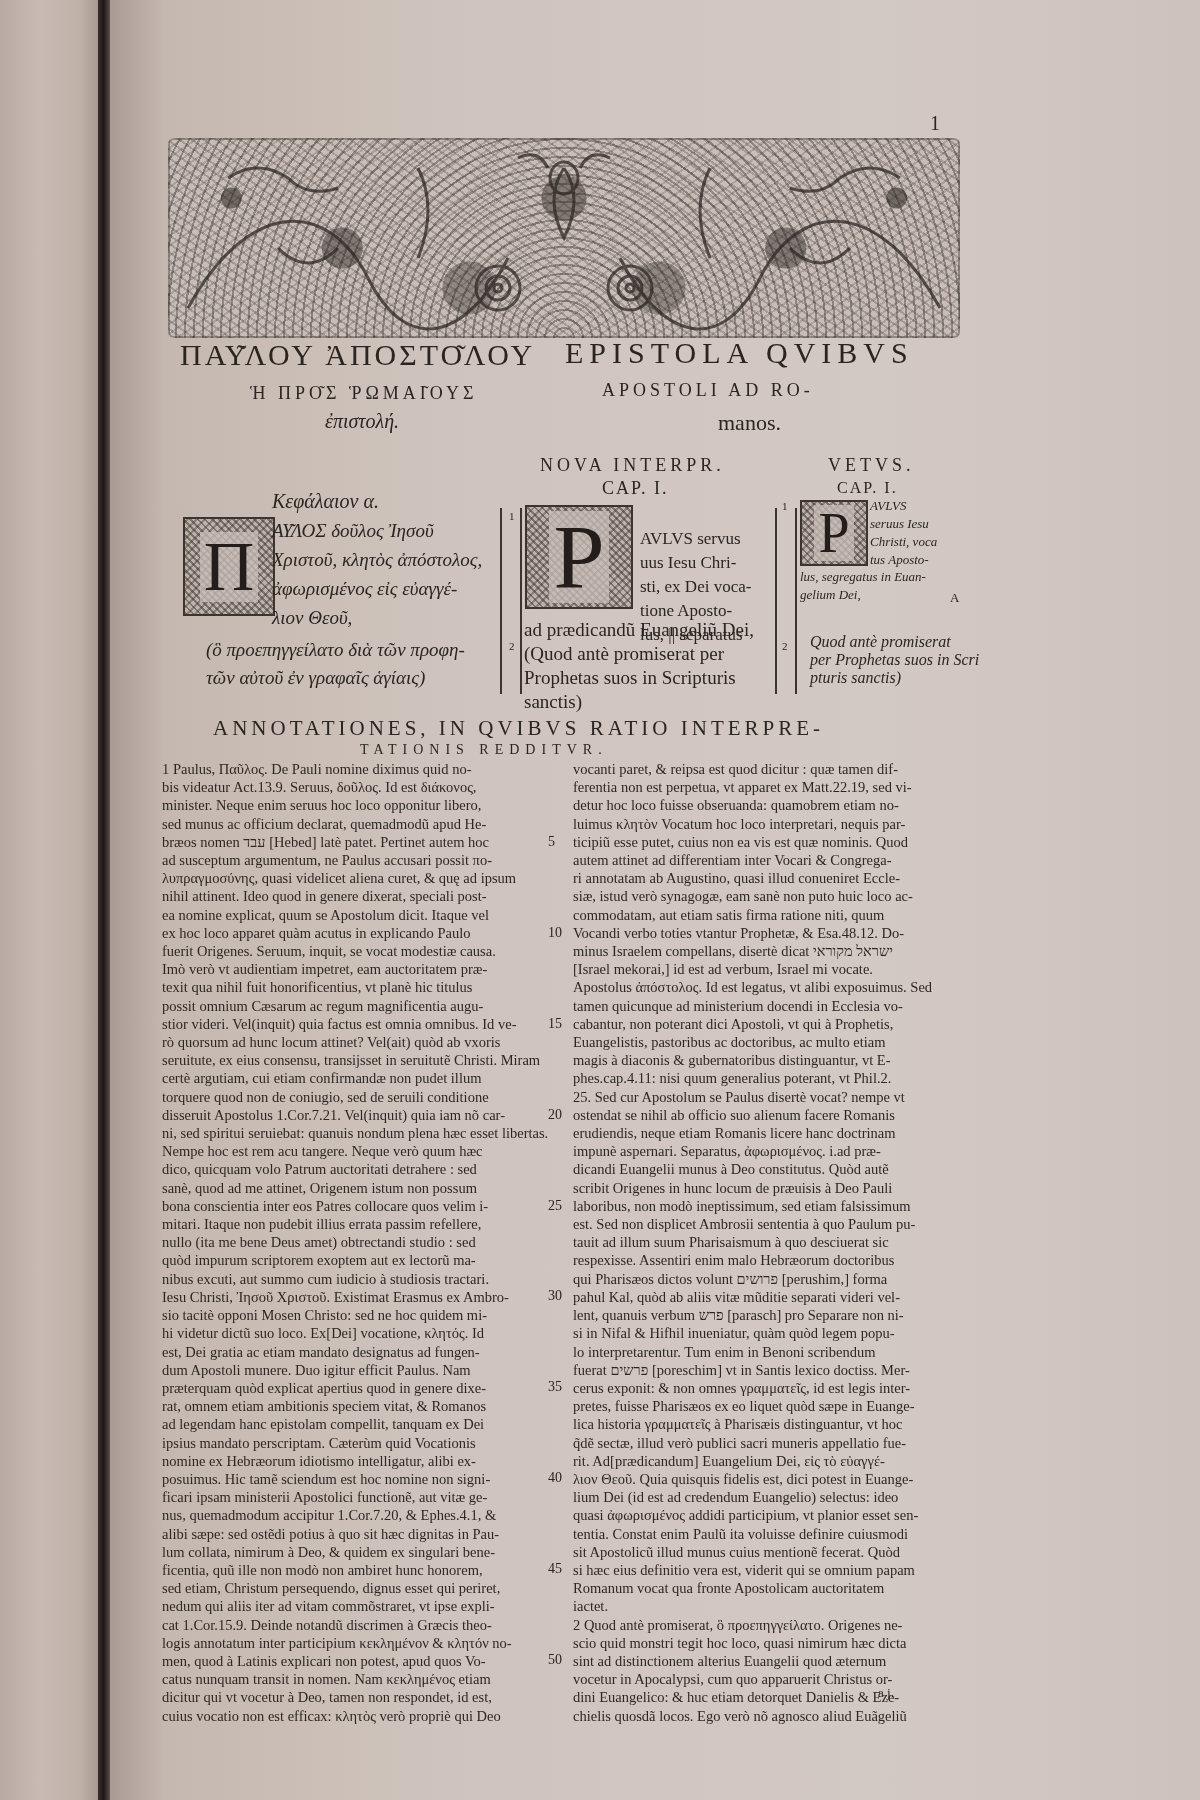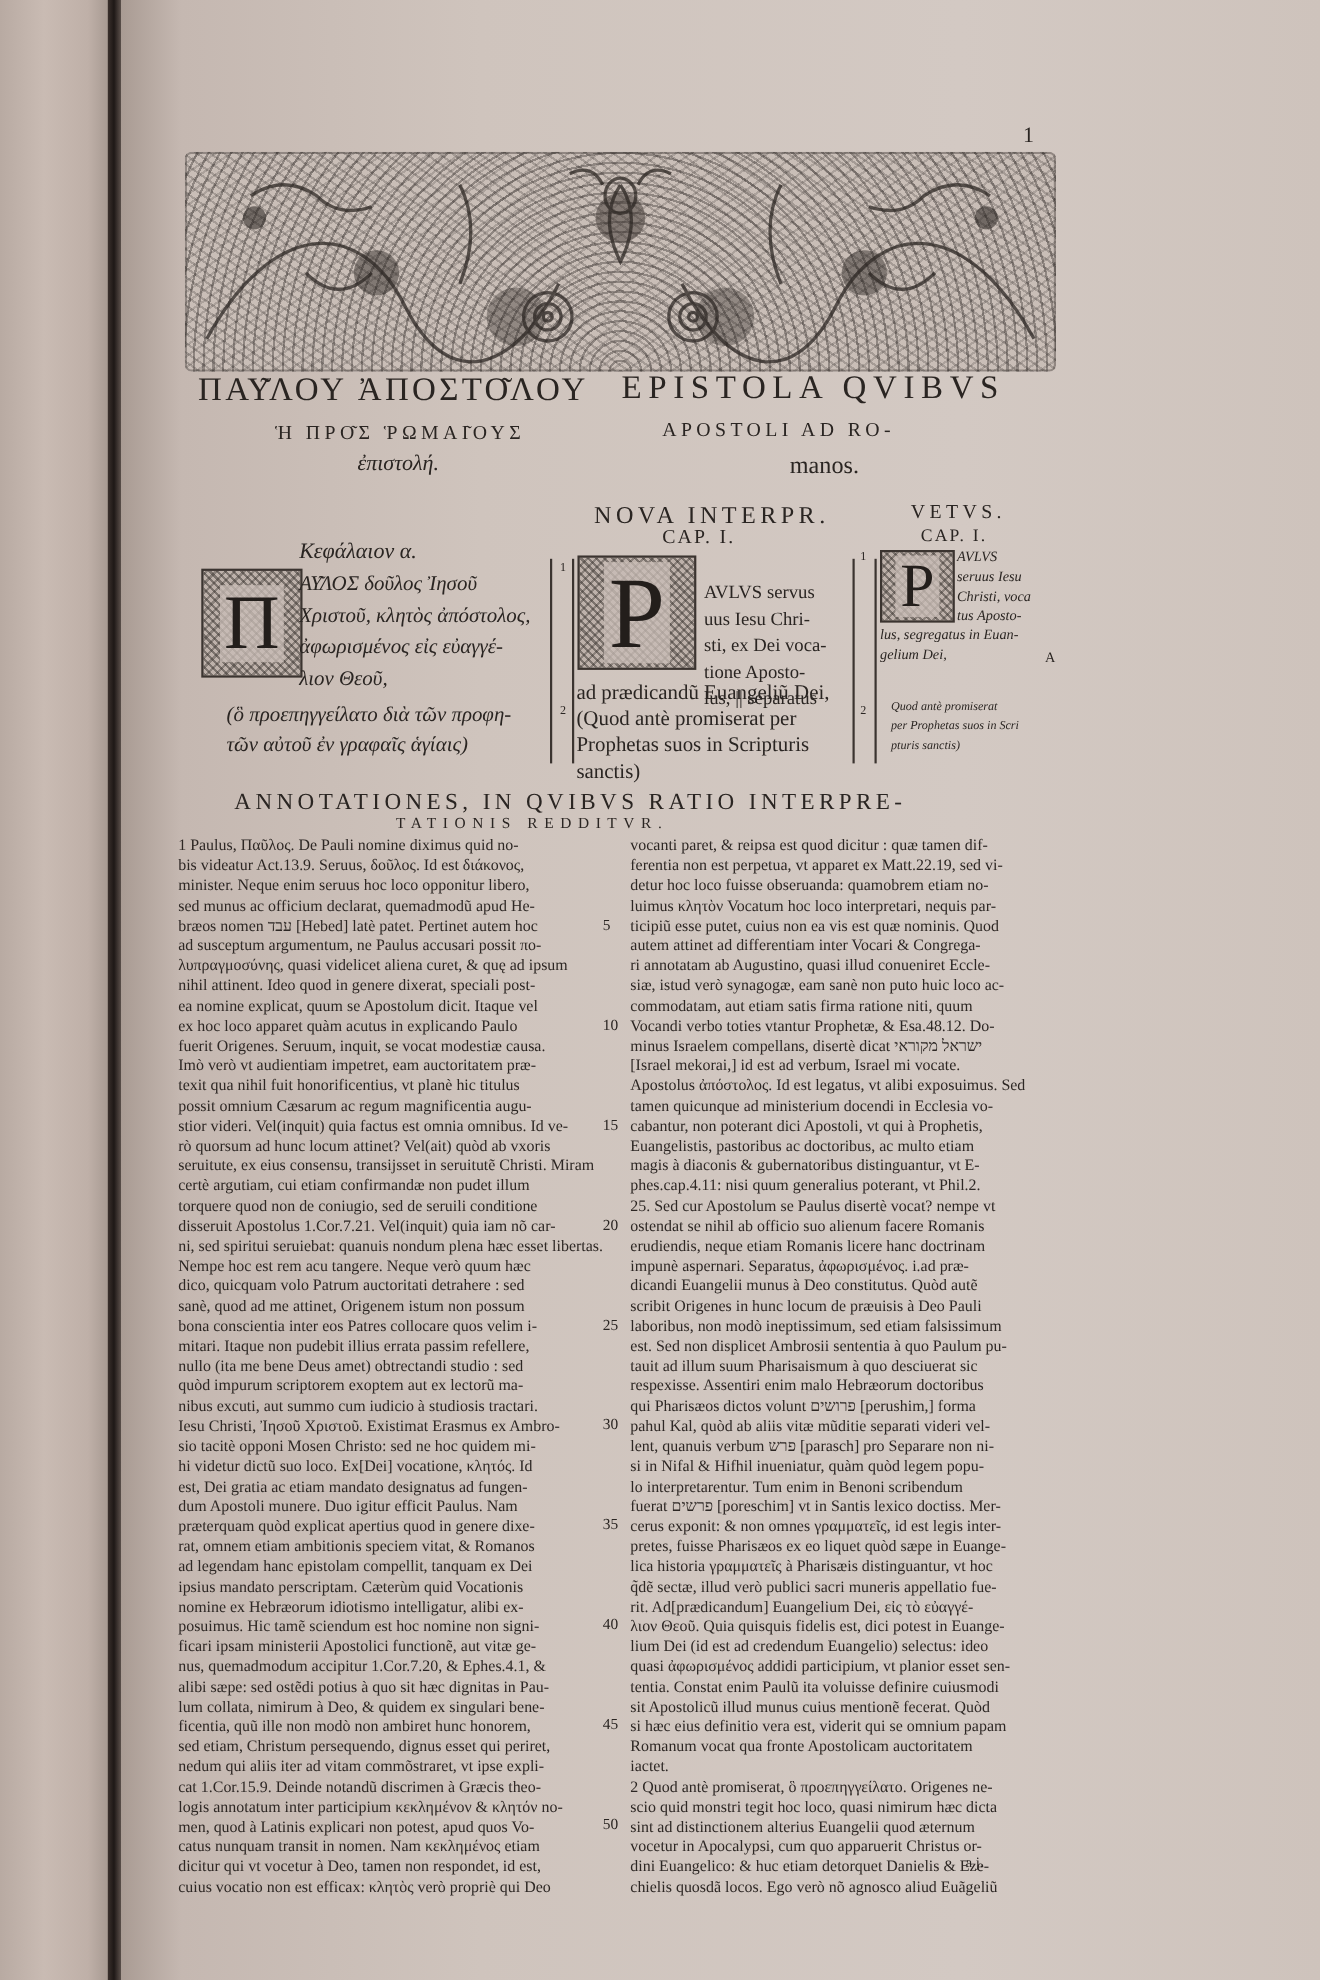--- a/index.html
+++ b/index.html
@@ -43,21 +43,21 @@
   .headpiece svg { position: absolute; inset: 0; }
 
   .abs { position: absolute; white-space: nowrap; }
   .title-greek { left: 180px; top: 338px; font-size: 30px; letter-spacing: 3px; }
   .title-latin { left: 565px; top: 336px; font-size: 30px; letter-spacing: 6px; }
   .sub-greek { left: 250px; top: 383px; font-size: 18px; letter-spacing: 4px; text-align: right; }
   .sub-greek-2 { left: 305px; top: 410px; font-size: 20px; font-style: italic; margin-left: 20px; }
   .sub-latin { left: 602px; top: 380px; font-size: 18px; letter-spacing: 4px; }
   .sub-latin-2 { left: 718px; top: 410px; font-size: 22px; }
 
-  .col-head-nova { left: 540px; top: 455px; font-size: 22px; letter-spacing: 4px; text-align: right; }
+  .col-head-nova { left: 540px; top: 455px; font-size: 18px; letter-spacing: 4px; text-align: right; }
   .col-head-vetus { left: 828px; top: 455px; font-size: 18px; letter-spacing: 4px; }
   .cap-nova { left: 602px; top: 478px; font-size: 18px; letter-spacing: 2px; }
   .cap-vetus { left: 837px; top: 479px; font-size: 16px; letter-spacing: 2px; }
   .greek-kef { left: 272px; top: 490px; font-size: 20px; font-style: italic; }
 
   .rule { position: absolute; width: 2px; background: #3b3430; }
 
   .initial {
     position: absolute; border: 2px solid #3b3430;
     background:
@@ -72,21 +72,21 @@
   }
 
   .para { position: absolute; font-size: 19px; line-height: 28px; }
   .para div { white-space: nowrap; }
   .greek-text { left: 272px; top: 516px; width: 230px; font-style: italic; font-size: 19px; line-height: 29px; }
   .greek-text-2 { left: 206px; top: 636px; font-style: italic; font-size: 19px; line-height: 28px; }
   .nova-text { left: 612px; top: 527px; font-size: 17px; line-height: 24px; }
   .nova-text-2 { left: 524px; top: 598px; font-size: 19px; line-height: 24px; }
   .vetus-text { left: 870px; top: 497px; font-size: 13px; line-height: 18px; font-style: italic; }
   .vetus-text-2 { left: 800px; top: 568px; font-size: 13px; line-height: 18px; font-style: italic; }
-  .vetus-text-3 { left: 810px; top: 633px; font-size: 11px; line-height: 18px; font-style: italic; }
+  .vetus-text-3 { left: 810px; top: 633px; font-size: 16px; line-height: 18px; font-style: italic; }
 
   .vnum { position: absolute; font-size: 11px; }
   .margin-a { left: 950px; top: 590px; font-size: 13px; }
 
   .annot-title { left: 213px; top: 716px; font-size: 21px; letter-spacing: 4px; }
   .annot-title-2 { left: 360px; top: 742px; font-size: 14px; letter-spacing: 6px; }
 
   .annot-col { position: absolute; font-size: 14.5px; line-height: 18.2px; color: #2d2724; }
   .annot-col div { white-space: nowrap; }
   .annot-left { left: 162px; top: 760px; width: 400px; }

